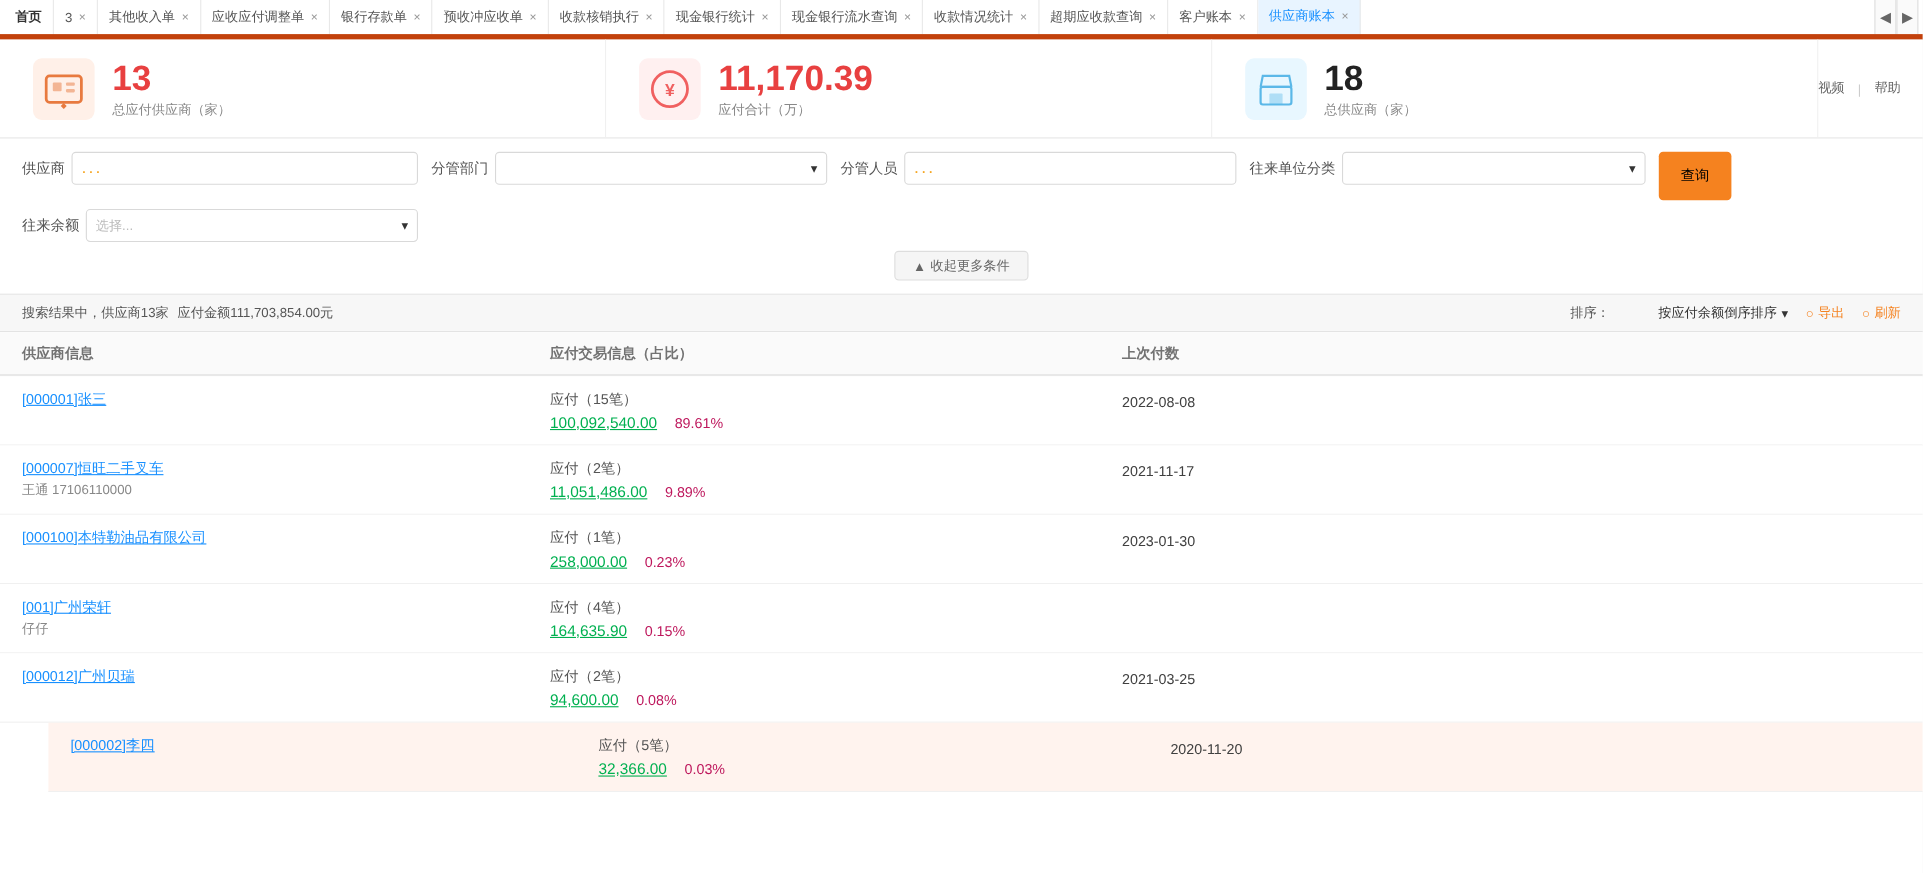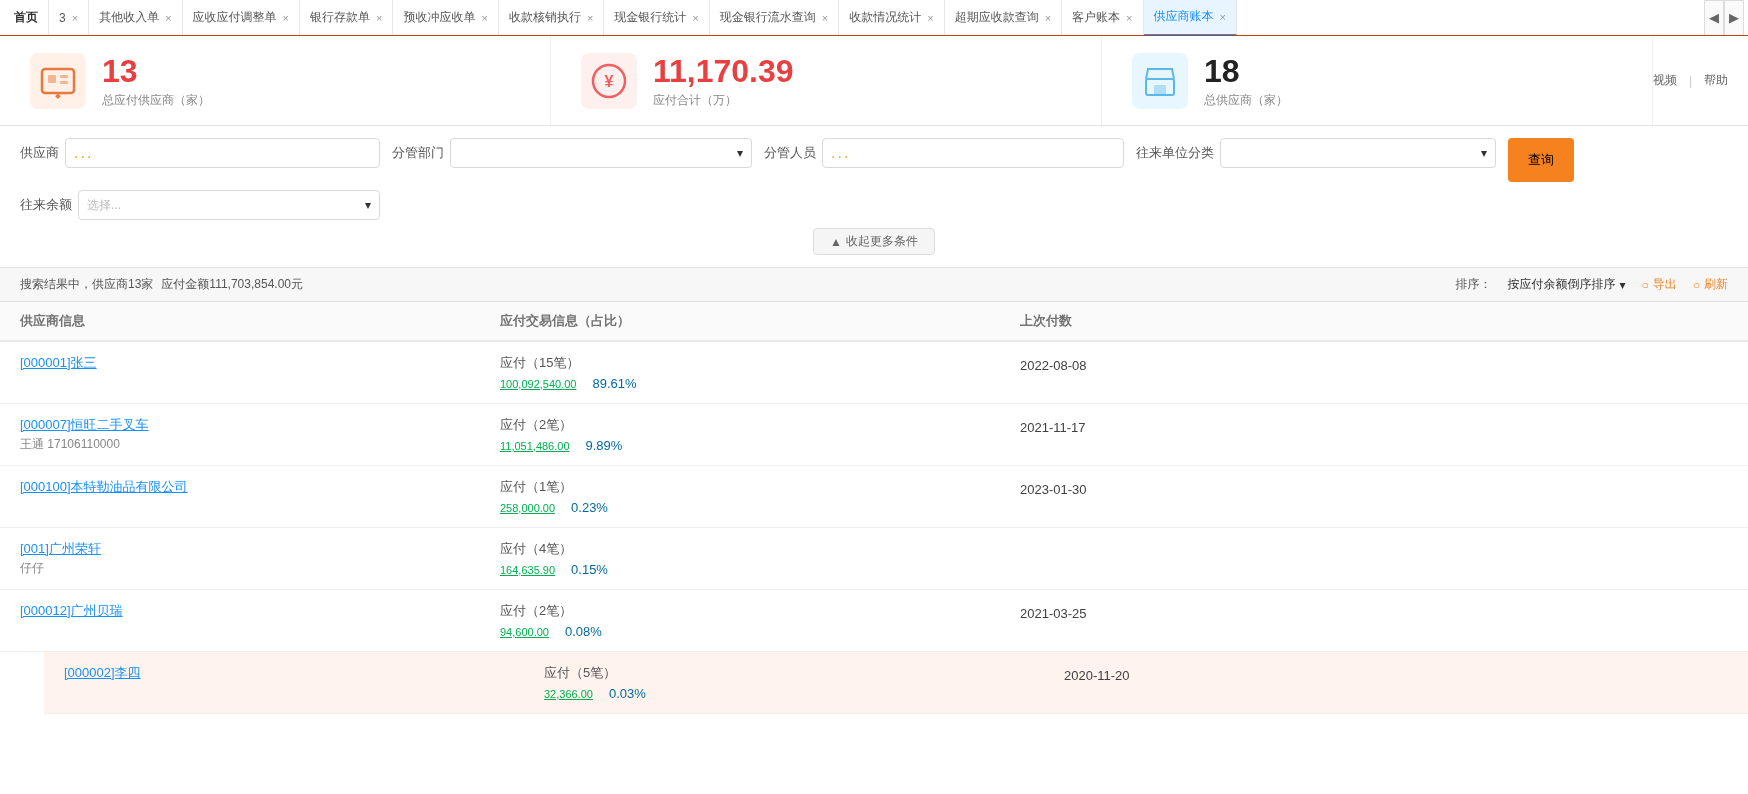--- a/index.html
+++ b/index.html
@@ -1,21 +1,21 @@
 <!DOCTYPE html>
 <html><head>
   <meta charset="utf-8">
   <style>
     * { margin: 0; padding: 0; box-sizing: border-box; }
     body { font-family: 'Microsoft YaHei', Arial, sans-serif; font-size: 13px; background: #f5f5f5; color: #333; width: 1748px; min-height: 794px; overflow-x: hidden; }
 
     
     .top-nav {
       background: #fff;
-      border-bottom: 1px solid #c2410c;
+      border-bottom: 5px solid #c2410c;
       display: flex;
       align-items: center;
       height: 36px;
       padding: 0 4px;
       overflow: hidden;
     }
     .nav-tab {
       display: flex;
       align-items: center;
       padding: 0 10px;
@@ -156,21 +156,21 @@
       display: flex;
       align-items: center;
       justify-content: space-between;
       border-bottom: 1px solid #e0e0e0;
       font-size: 12px;
       color: #555;
     }
     .result-bar-left { display: flex; align-items: center; gap: 8px; }
     .result-bar-right { display: flex; align-items: center; gap: 16px; }
     .sort-label { color: #555; }
-    .sort-select { color: #333; cursor: pointer; display: flex; align-items: center; gap: 4px; }
+    .sort-select { color: #333; cursor: pointer; display: flex; align-items: center; gap: 4px; margin-left: 28px; }
     .btn-export, .btn-refresh {
       display: flex; align-items: center; gap: 4px;
       color: #f5821f; cursor: pointer; font-size: 12px;
     }
 
     
     .data-table {
       background: #fff;
       width: 100%;
     }
@@ -203,22 +203,22 @@
       cursor: pointer;
       font-size: 13px;
     }
     .supplier-sub {
       font-size: 12px;
       color: #888;
       margin-top: 2px;
     }
     .transaction-info { display: flex; flex-direction: column; gap: 4px; }
     .transaction-label { font-size: 13px; color: #555; }
-    .transaction-amount { color: #00b050; font-size: 11px; font-weight: 500; text-decoration: underline; cursor: pointer; }
-    .transaction-pct { font-size: 13px; color: #0369a1; margin-left: 16px; }
+    .transaction-amount { color: #00b050; font-size: 14px; font-weight: 500; text-decoration: underline; cursor: pointer; }
+    .transaction-pct { font-size: 13px; color: #be185d; margin-left: 16px; }
     .transaction-row { display: flex; align-items: center; }
     .last-pay { font-size: 13px; color: #404040; padding-top: 4px; }
 
     
     .table-scroll { height: calc(794px - 36px - 90px - 80px - 38px - 44px); overflow-y: auto; }
     .table-scroll::-webkit-scrollbar { width: 6px; }
     .table-scroll::-webkit-scrollbar-thumb { background: #ccc; border-radius: 3px; }
   </style>
 </head>
 <body>

